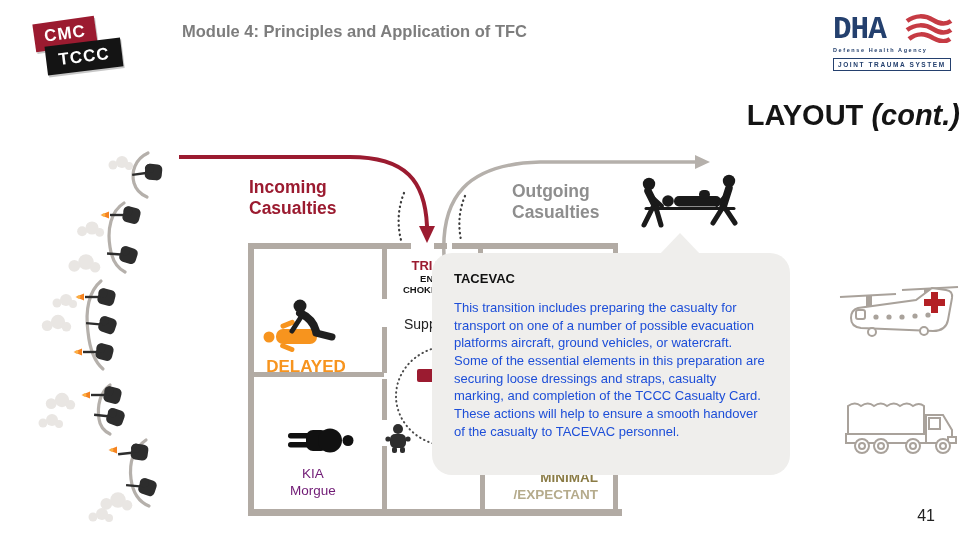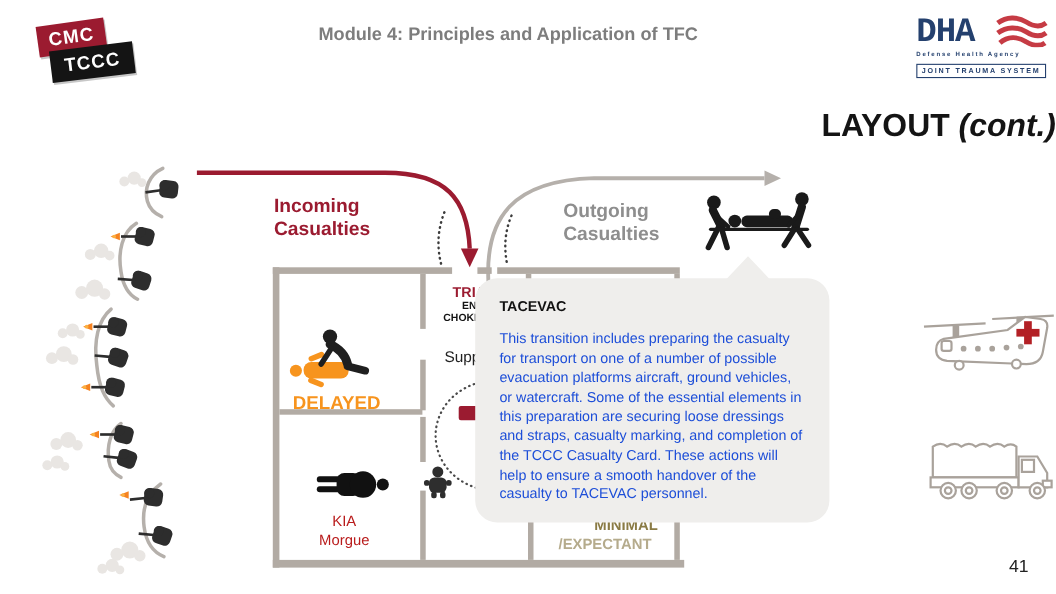--- a/index.html
+++ b/index.html
@@ -5,21 +5,21 @@
   * { margin:0; padding:0; box-sizing:border-box; }
   body { background:#e8e8e8; font-family:"Liberation Sans", sans-serif; }
   .slide {
     position:relative; width:960px; height:540px; margin:0 auto;
     background:#ffffff; overflow:hidden;
   }
   .abs { position:absolute; }
   .pre { white-space:pre-line; }
 
   
-  .module-title { left:182px; top:22px; width:560px; text-align:center;
+  .module-title { left:182px; top:22px; width:560px; 
     font-size:16.5px; font-weight:bold; color:#7d7d7d; }
   .title-main { left:0; top:66px; width:960px; text-align:center;
     font-size:29px; font-weight:bold; color:#9B1B30; letter-spacing:.4px; }
   .title-sub { left:0; top:99px; width:960px; text-align:right;
     font-size:29px; font-weight:bold; color:#141414; }
   .title-sub .it { font-style:italic; font-weight:bold; }
 
   
   .cmc { left:24px; top:12px; width:120px; height:70px; }
   .cmc-box { position:absolute; display:flex; align-items:center; justify-content:center;
@@ -49,28 +49,28 @@
 
   
   .roomlabel { position:absolute; z-index:3; }
   .triage-block { left:398px; top:258px; width:76px; text-align:center; }
   .triage-line { font-size:13px; font-weight:bold; color:#9B1B30; line-height:15px; }
   .entry-line { font-size:9.5px; font-weight:bold; color:#141414; line-height:11px; }
   .supply { left:404px; top:316px; font-size:14px; color:#222; }
   .delayed { left:262px; top:357px; width:88px; text-align:center;
     font-size:17px; font-weight:bold; color:#F7941E; }
   .kia { left:276px; top:465px; width:74px; text-align:center;
-    font-size:13.5px; color:#b91c1c; line-height:17px; }
+    font-size:13.5px; color:#701a75; line-height:17px; }
   .minimal { left:502px; top:470px; width:96px; text-align:right;
     font-size:13.5px; font-weight:bold; color:#8A7B45; }
-  .expectant { left:502px; top:487px; width:96px; text-align:center;
+  .expectant { left:502px; top:487px; width:96px; text-align:right;
     font-size:13.5px; font-weight:bold; color:#B5AB8C; }
 
   
-  .callout { left:432px; top:253px; width:322px; height:222px;
+  .callout { left:432px; top:253px; width:358px; height:222px;
     background:#EFEEEC; border-radius:20px; z-index:10; padding:18px 22px 0 22px; }
   .callout-tail { position:absolute; left:228px; top:-20px; width:0; height:0;
     border-left:20px solid transparent; border-right:20px solid transparent;
     border-bottom:21px solid #EFEEEC; }
   .callout-title { font-size:13px; font-weight:bold; color:#111; margin-bottom:13px; }
   .callout-body { font-size:13px; color:#1d4ed8; line-height:1.36; }
 
   .pagenum { left:905px; top:507px; width:30px; text-align:right;
     font-size:16px; color:#222; }
 

